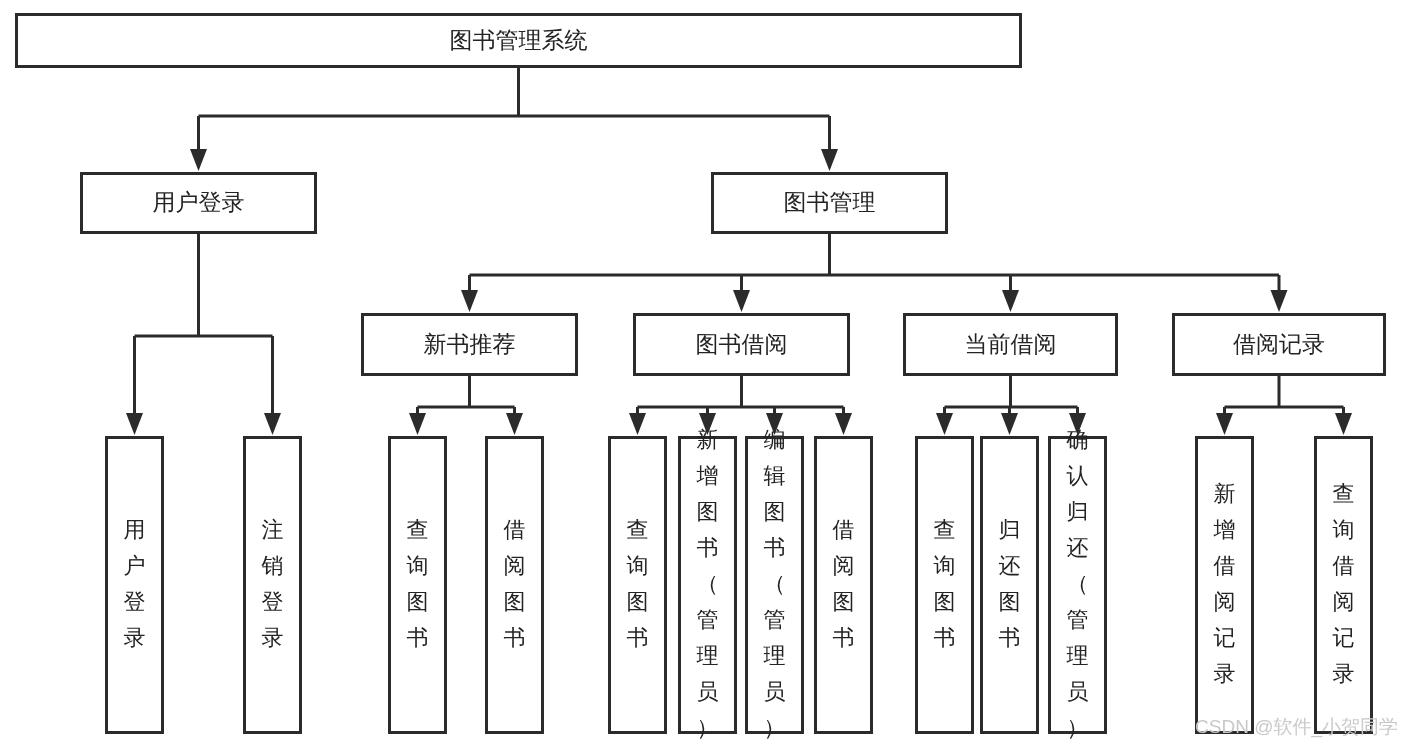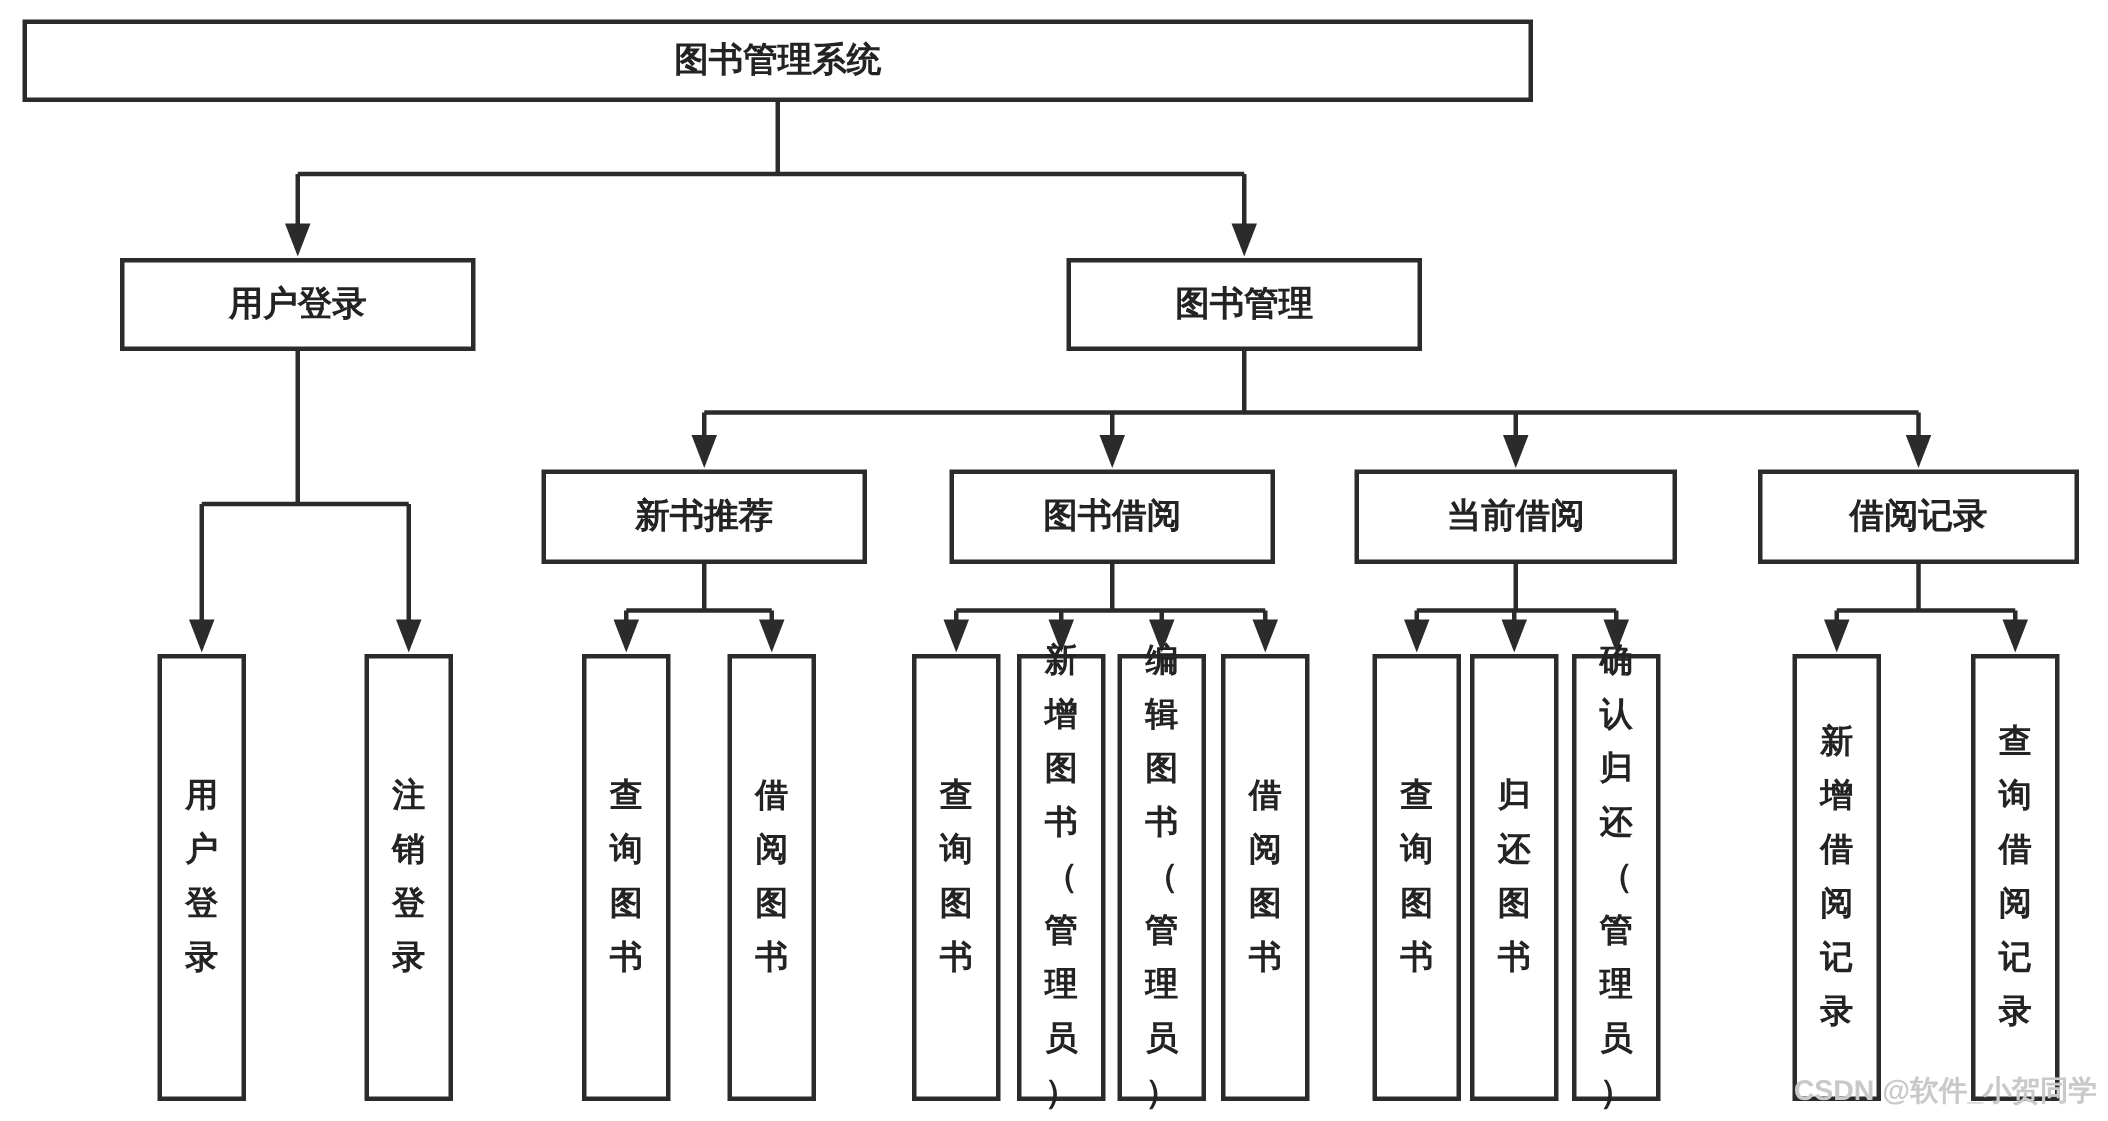--- a/index.html
+++ b/index.html
@@ -14,21 +14,20 @@
     overflow: hidden;
     font-family: "Liberation Sans", "DejaVu Sans", sans-serif;
     position: relative;
   }
   #diagram-root {
     position: absolute;
     left: 0;
     top: 0;
     width: 1405px;
     height: 747px;
-    font-weight: bold;
   }
   svg.diagram-canvas {
     display: block;
     width: 1405px;
     height: 747px;
     background: #ffffff;
   }
   .node-box {
     fill: #ffffff;
     stroke: #2b2b2b;

